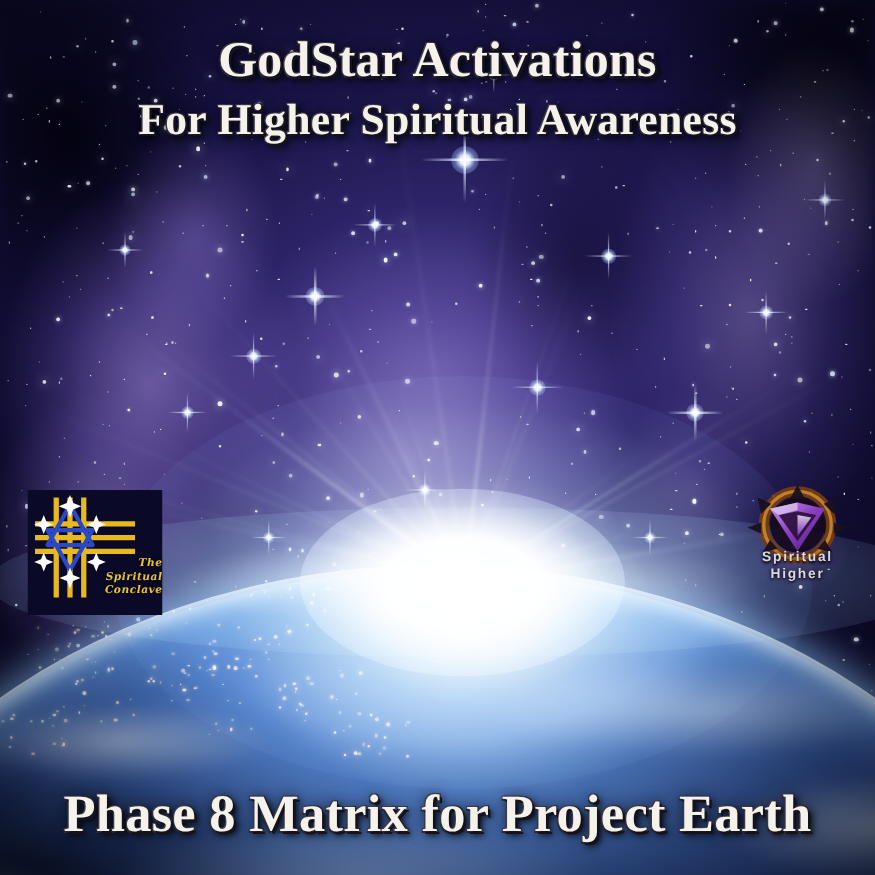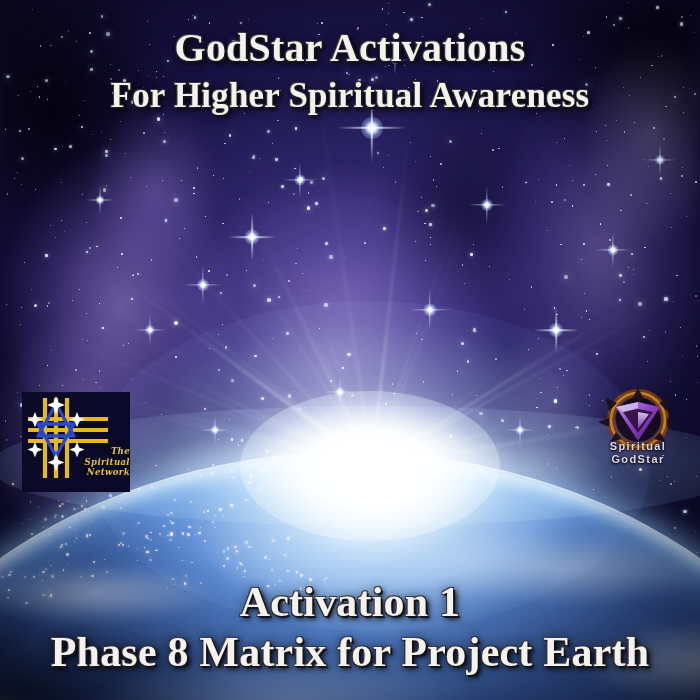--- a/index.html
+++ b/index.html
@@ -1064,21 +1064,20 @@
   <div id="sunglow">
     <div class="g1"></div>
       <div class="g3"></div>
       <div class="g2"></div>
   </div>
 
   <div class="vig"></div>
 
   <div class="txt" id="title-sub">For Higher Spiritual Awareness</div>
   <div class="txt" id="title-main">GodStar Activations</div>
-  <div class="txt" id="bottom-1">Activation 1</div>
   <div class="txt" id="bottom-2">Phase 8 Matrix for Project Earth</div>
 
   <div id="logo-awakening">
     <svg width="108" height="100" viewBox="0 0 108 100">
       <rect x="0" y="0" width="108" height="100" fill="#0a0a28"></rect>
       <g stroke="#e8b91f" stroke-width="4.2" fill="none">
         <line x1="23" y1="6" x2="23" y2="86"></line>
         <line x1="34" y1="6" x2="34" y2="86"></line>
         <line x1="45" y1="6" x2="45" y2="86"></line>
         <line x1="6" y1="27" x2="86" y2="27"></line>
@@ -1094,21 +1093,21 @@
         <path d="M13 20 l2.2 5.4 5.4 2.2 -5.4 2.2 -2.2 5.4 -2.2 -5.4 -5.4 -2.2 5.4 -2.2z"></path>
         <path d="M55 20 l2.2 5.4 5.4 2.2 -5.4 2.2 -2.2 5.4 -2.2 -5.4 -5.4 -2.2 5.4 -2.2z"></path>
         <path d="M13 50 l2.2 5.4 5.4 2.2 -5.4 2.2 -2.2 5.4 -2.2 -5.4 -5.4 -2.2 5.4 -2.2z"></path>
         <path d="M55 50 l2.2 5.4 5.4 2.2 -5.4 2.2 -2.2 5.4 -2.2 -5.4 -5.4 -2.2 5.4 -2.2z"></path>
         <path d="M34 62 l2.4 6 6 2.4 -6 2.4 -2.4 6 -2.4 -6 -6 -2.4 6 -2.4z"></path>
       </g>
     </svg>
     <div class="an-text">
       <div>The</div>
       <div>Spiritual</div>
-      <div>Network</div>
+      <div>Conclave</div>
     </div>
   </div>
 
   <div id="logo-conclave">
     <div class="cr-glow"></div>
     <svg width="92" height="64" viewBox="0 0 92 64" style="position:absolute;left:0;top:0;">
       <defs>
         <radialGradient id="ringg" cx="50%" cy="50%" r="50%">
           <stop offset="52%" stop-color="#1a0c18" stop-opacity="0"></stop>
           <stop offset="66%" stop-color="#8a4a12" stop-opacity="0.95"></stop>
@@ -1136,17 +1135,17 @@
         <polygon points="18,54 24,44 30,51"></polygon>
         <polygon points="74,54 68,44 62,51"></polygon>
       </g>
       <polygon points="46,14 68,19 46,53 24,19" fill="url(#trig)"></polygon>
       <polygon points="46,21 61,24 46,45 31,24" fill="#2a1038" opacity="0.9"></polygon>
       <polygon points="46,24 57,26 46,41" fill="url(#trig2)" opacity="0.95"></polygon>
       <path d="M24 19 L46 14 L46 20 L31 24 Z" fill="#d8c2ee" opacity="0.8"></path>
     </svg>
     <div class="cr-text">
       <div>Spiritual</div>
-      <div>GodStar</div>
+      <div>Higher</div>
     </div>
   </div>
 
 </div>
 
 </body></html>

